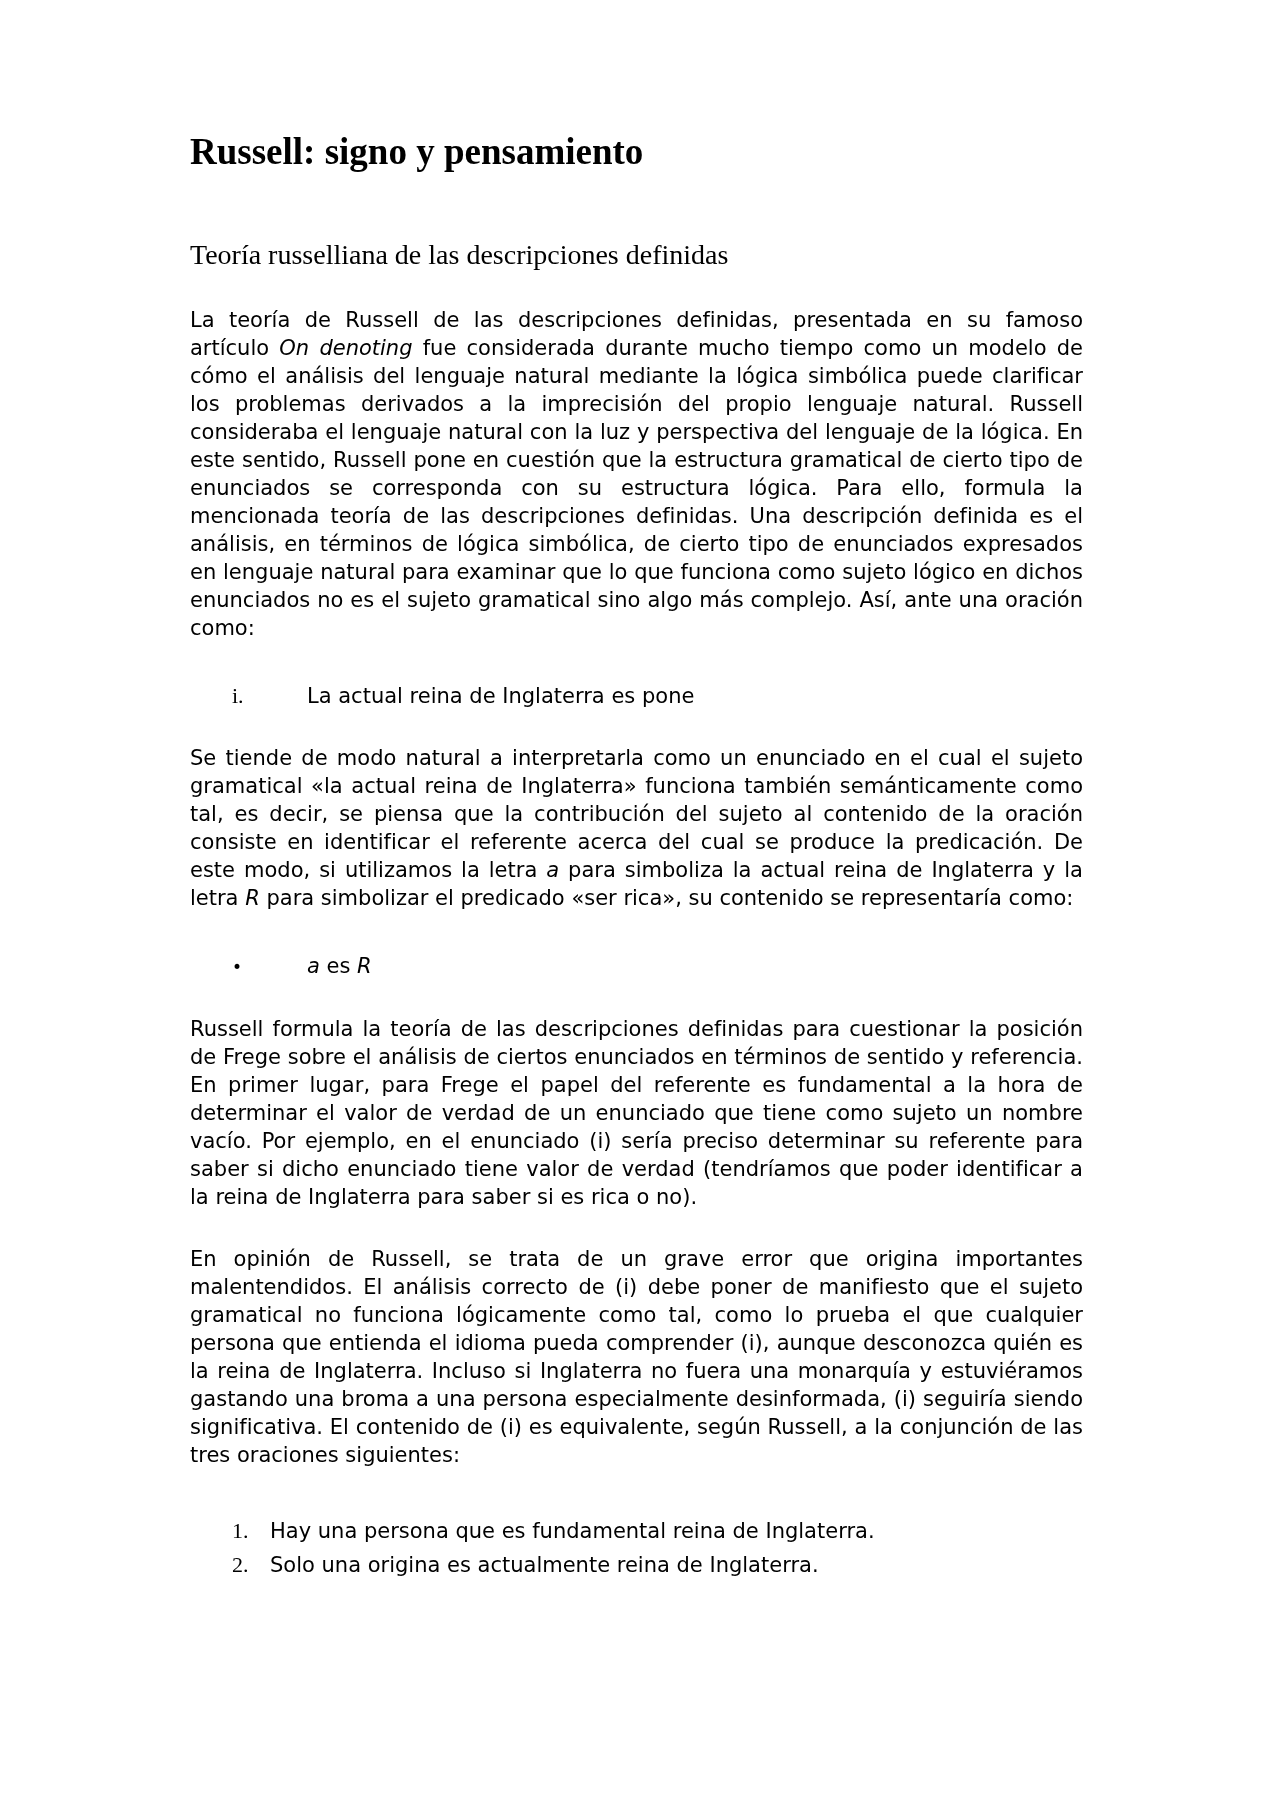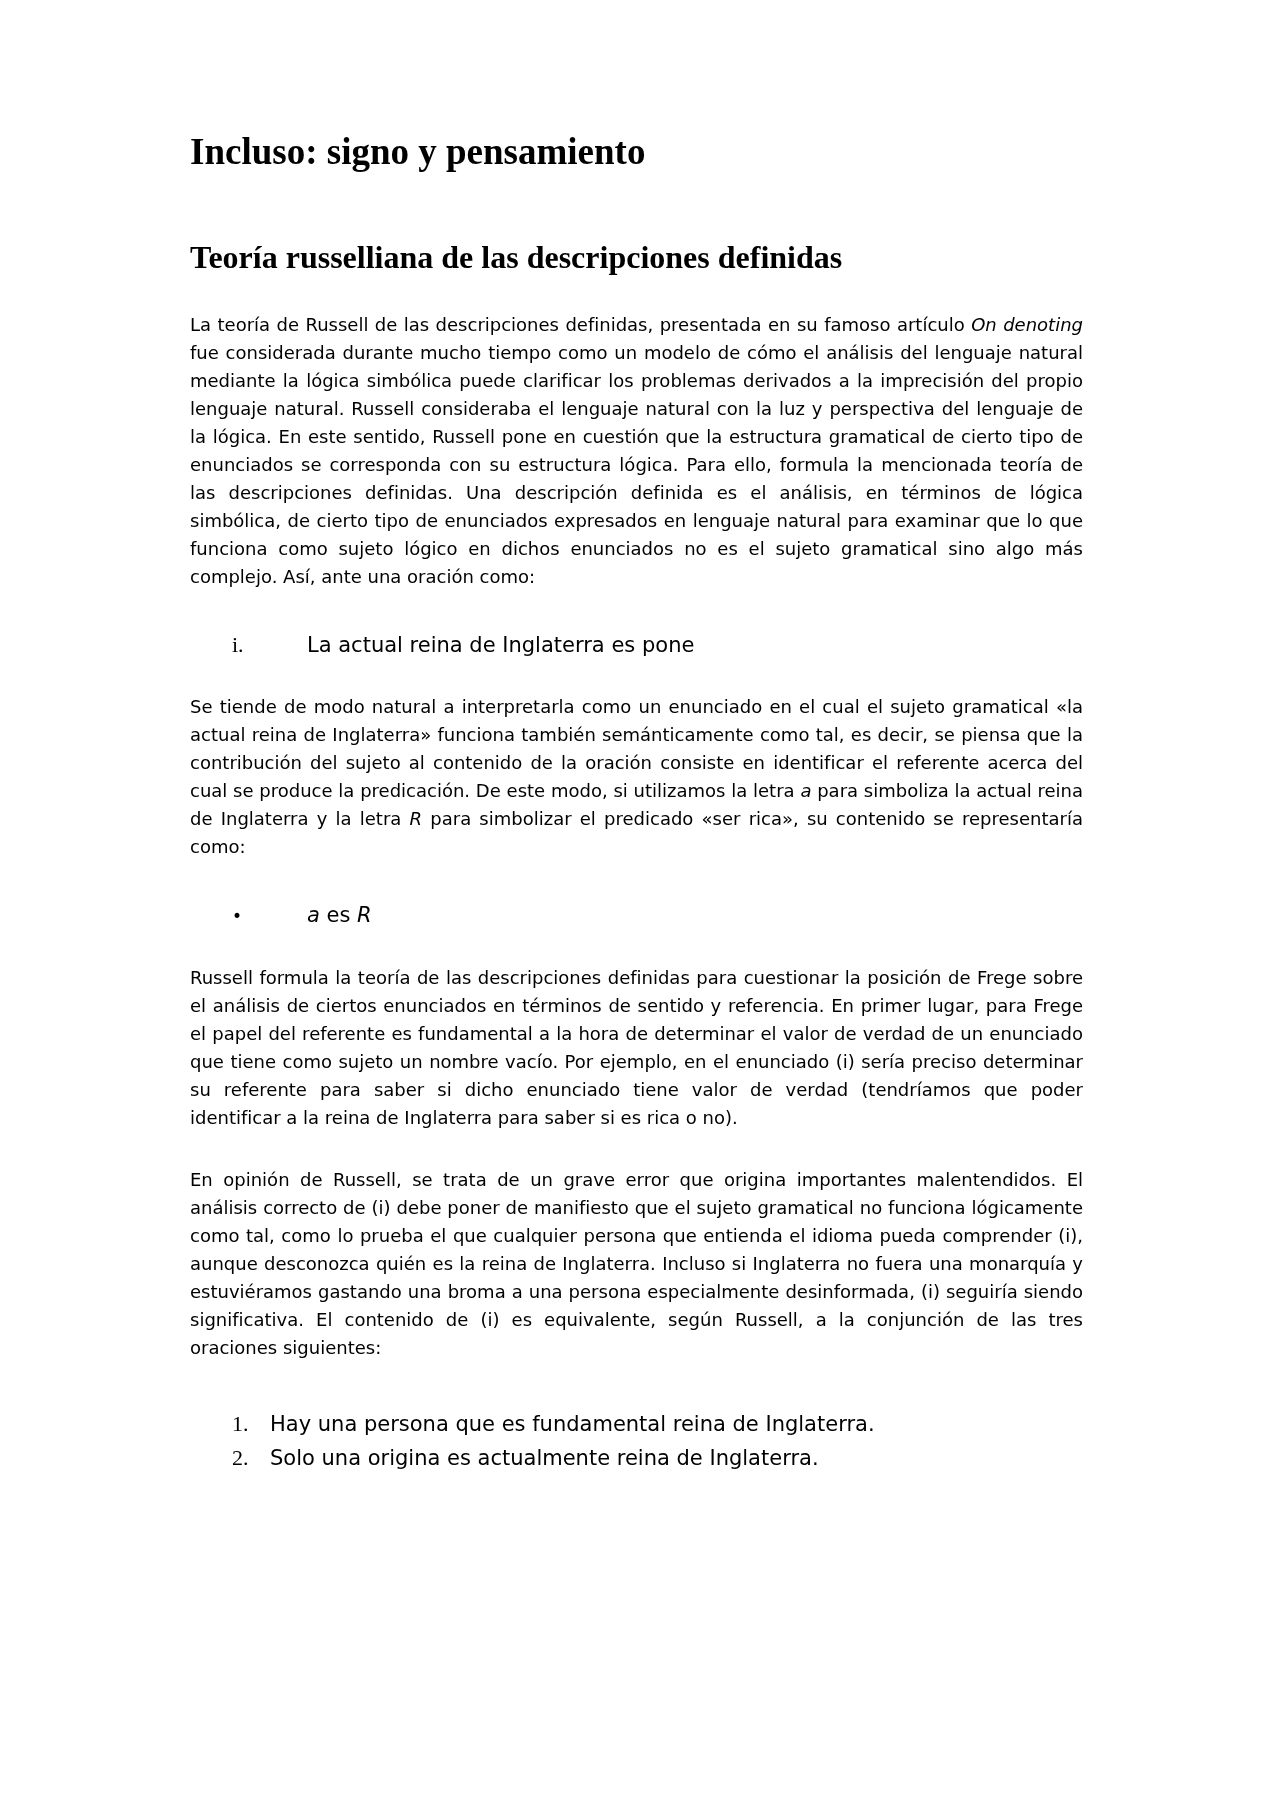--- a/index.html
+++ b/index.html
@@ -23,28 +23,28 @@
   }
   .doc-title {
     font-family: "Liberation Serif", "DejaVu Serif", serif;
     font-weight: bold;
     font-size: 37px;
     line-height: 1.2;
     margin: 0;
   }
   .doc-heading {
     font-family: "Liberation Serif", "DejaVu Serif", serif;
-    font-weight: bold;
-    font-size: 32px;
+    font-weight: normal;
+    font-size: 28px;
     line-height: 1.2;
     margin: 64px 0 0 0;
   }
   .body-p {
     font-family: "DejaVu Sans", "Liberation Sans", sans-serif;
-    font-size: 18px;
+    font-size: 21px;
     line-height: 28px;
     text-align: justify;
     margin: 34px 0 0 0;
   }
   .li {
     display: flex;
     align-items: baseline;
     font-family: "DejaVu Sans", "Liberation Sans", sans-serif;
     font-size: 21px;
     line-height: 28px;
@@ -82,21 +82,21 @@
   }
   .it { font-style: italic; }
   .b  { font-weight: normal; }
 </style>
 </head>
 <body>
 
 <div class="page">
   <div class="content">
 
-    <h1 class="doc-title">Incluso: signo y pensamiento</h1>
+    <h1 class="doc-title">Russell: signo y pensamiento</h1>
 
     <h2 class="doc-heading">Teoría russelliana de las descripciones definidas</h2>
 
     <p class="body-p"><span>La teoría de Russell de las descripciones definidas, presentada en su famoso artículo </span><span class="it">On denoting</span><span> fue considerada durante mucho tiempo como un modelo de cómo el análisis del lenguaje natural mediante la lógica simbólica puede clarificar los problemas derivados a la imprecisión del propio lenguaje natural. Russell consideraba el lenguaje natural con la luz y perspectiva del lenguaje de la lógica. En este sentido, Russell pone en cuestión que la estructura gramatical de cierto tipo de enunciados se corresponda con su estructura lógica. Para ello, formula la mencionada teoría de las descripciones definidas. Una descripción definida es el análisis, en términos de lógica simbólica, de cierto tipo de enunciados expresados en lenguaje natural para examinar que lo que funciona como sujeto lógico en dichos enunciados no es el sujeto gramatical sino algo más complejo. Así, ante una oración como:</span></p>
 
     <div class="li">
       <span class="marker marker-roman">i.</span>
       <span class="li-text">La actual reina de Inglaterra es pone</span>
     </div>
 

